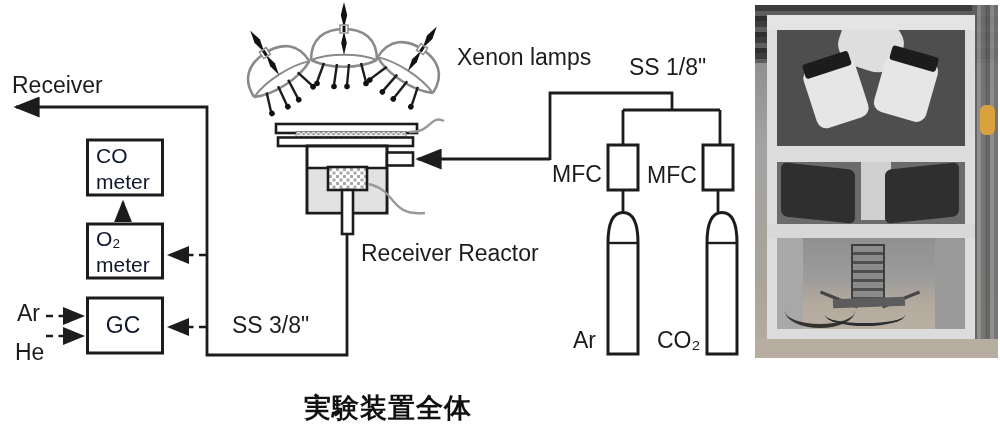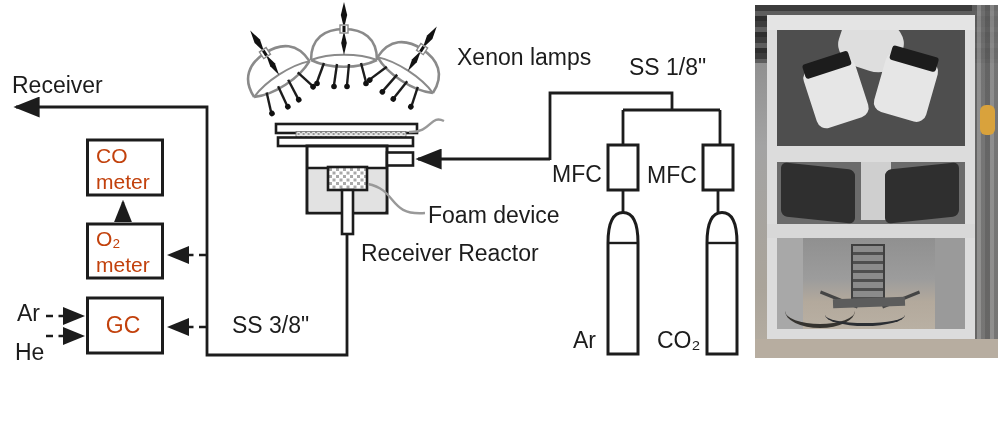--- a/index.html
+++ b/index.html
@@ -1,21 +1,21 @@
 <!DOCTYPE html>
 <html><head>
 <meta charset="utf-8">
 <style>
   * { margin:0; padding:0; box-sizing:border-box; }
   body { font-family:"Liberation Sans", sans-serif; background:#fff; }
   #stage { position:relative; width:1000px; height:426px; background:#fff; overflow:hidden; }
   #diagram-svg { position:absolute; left:0; top:0; }
   .lbl { position:absolute; color:#1c1c1c; font-size:23px; white-space:nowrap; line-height:1.08;text-align:right; }
   .caption { position:absolute; color:#111; font-weight:bold; font-size:27px; letter-spacing:1px; white-space:nowrap; }
-  .boxtext { position:absolute; color:#c2410c; font-size:21px; line-height:26px; }
+  .boxtext { position:absolute; color:#0f172a; font-size:21px; line-height:26px; }
   
   #photo { position:absolute; left:755px; top:5px; width:243px; height:353px; overflow:hidden;
            background:linear-gradient(180deg,#777 0%,#8e8e8e 14%,#a3a3a3 40%,#aaa49a 80%,#b6aea2 100%); }
   .ph { position:absolute; }
   .p-topband { left:0; top:0; width:243px; height:58px;
       background:repeating-linear-gradient(180deg,#3c3c3c 0 6px,#5d5d5d 6px 11px,#2e2e2e 11px 16px); }
   .p-pipes { right:0; top:0; width:26px; height:353px;
       background:repeating-linear-gradient(90deg,#5f5f5f 0 5px,#8c8c8c 5px 9px,#707070 9px 13px); opacity:.9; }
   .p-yellow { right:3px; top:100px; width:15px; height:30px; background:#d9a23c; border-radius:6px; }
   .p-frame { left:12px; top:10px; width:208px; height:324px; border:10px solid #dcdcdc; }
@@ -138,21 +138,20 @@
       <path d="M 707 354 L 707 243 C 707 221 713 212.5 722 212.5 C 731 212.5 737 221 737 243 L 737 354 Z" fill="#fff" stroke="#1c1c1c" stroke-width="3"></path>
       <line x1="707" y1="243" x2="737" y2="243" stroke="#1c1c1c" stroke-width="2.4"></line>
     </g>
 
     <path d="M 444 121 C 430 114 432 133 409 132" fill="none" stroke="#999" stroke-width="2.4"></path>
     <path d="M 368 184 C 398 190 388 216 425 213" fill="none" stroke="#999" stroke-width="2.4"></path>
   </svg>
 
   <div class="lbl" style="left:12px; top:73px;">Receiver</div>
   <div class="lbl" style="left:457px; top:45px;">Xenon lamps</div>
-  <div class="lbl" style="left:428px; top:203px;">Foam device</div>
   <div class="lbl" style="left:361px; top:241px;">Receiver Reactor</div>
   <div class="lbl" style="left:629px; top:55px;">SS 1/8"</div>
   <div class="lbl" style="left:232px; top:313px;">SS 3/8"</div>
   <div class="lbl" style="left:552px; top:162px;">MFC</div>
   <div class="lbl" style="left:647px; top:163px;">MFC</div>
   <div class="lbl" style="left:573px; top:328px;">Ar</div>
   <div class="lbl" style="left:657px; top:328px;">CO₂</div>
   <div class="lbl" style="left:17px; top:301px;">Ar</div>
   <div class="lbl" style="left:15px; top:340px;">He</div>
 
@@ -194,14 +193,15 @@
       <div class="ph p-tower"></div>
       <div class="ph p-leg-l"></div>
       <div class="ph p-leg-r"></div>
       <div class="ph p-towerbase"></div>
       <div class="ph p-cable1"></div>
       <div class="ph p-cable2"></div>
     </div>
     <div class="ph p-floor"></div>
   </div>
 
+  <div class="caption" style="left:304px; top:390px;">実験装置全体</div>
 
 </div>
 
 </body></html>

